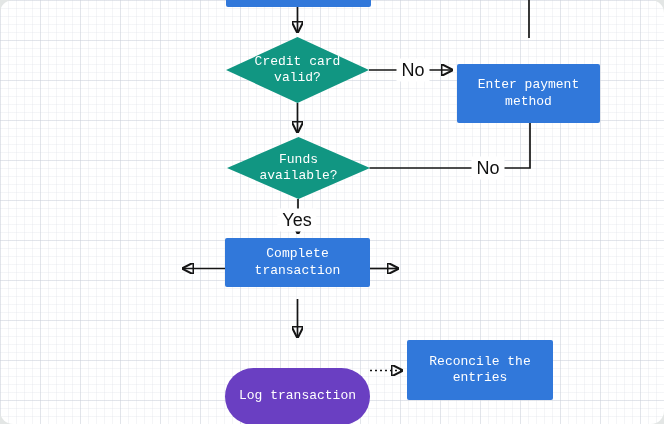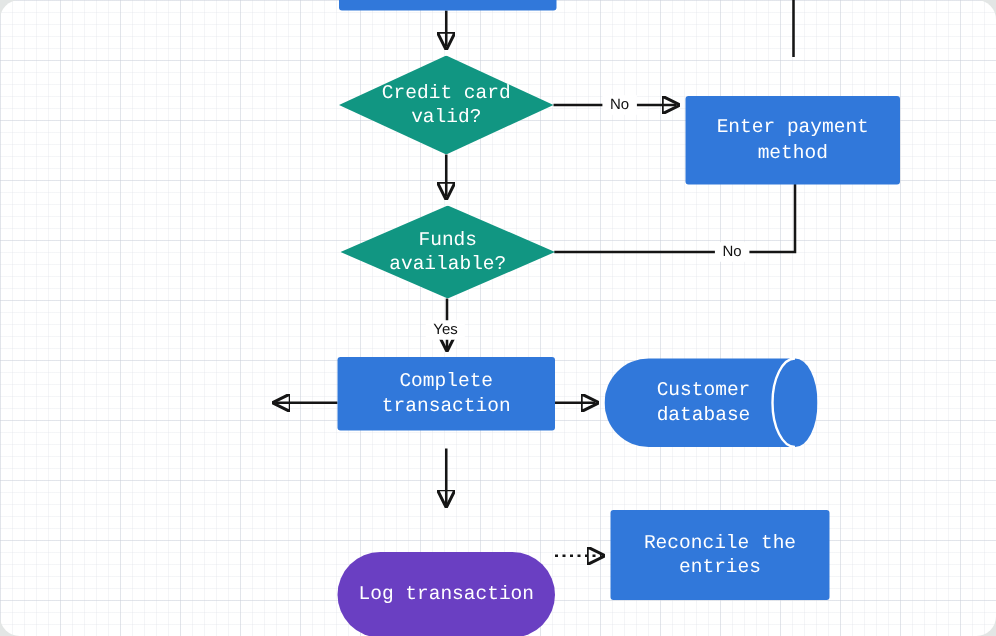--- a/index.html
+++ b/index.html
@@ -68,21 +68,21 @@
   .connectors path {
     fill: none;
     stroke: #151515;
     stroke-width: 1.7;
   }
   .edge-label {
     position: absolute;
     transform: translate(-50%, -50%);
     background: #ffffff;
     color: #111111;
-    font-size: 10px;
+    font-size: 18px;
     padding: 1px 5px;
     white-space: nowrap;
   }
   .el-no1 { left: 413px; top: 70px; }
   .el-no2 { left: 488px; top: 168px; }
   .el-yes { left: 297px; top: 220px; text-align: right; }
 </style>
 </head>
 <body>
 
@@ -119,27 +119,20 @@
 
     <div class="node shape-decision n-funds" style="background-color: rgb(17, 150, 130);">
       <span class="lbl">Funds available?</span>
     </div>
 
     <div class="node shape-process n-complete" style="background-color: rgb(49, 120, 218);">
       <span class="lbl">Complete transaction</span>
     </div>
 
 
-    <div class="node n-customdb">
-      <svg class="cyl-svg" viewBox="0 0 142 61">
-        <path d="M29.5,1 L127,1 A15,29.5 0 0 1 127,60 L29.5,60 A29.5,29.5 0 0 1 29.5,1 Z" stroke="none" fill="#3178DA"></path>
-        <path d="M127,1 A15,29.5 0 0 0 127,60" fill="none" stroke="#ffffff" stroke-width="1.6"></path>
-      </svg>
-      <span class="lbl cyl-label">Customer database</span>
-    </div>
 
     <div class="node shape-terminator n-log" style="background-color: rgb(106, 63, 194); margin-top: 26px;">
       <span class="lbl">Log transaction</span>
     </div>
 
     <div class="node shape-process n-reconcile" style="background-color: rgb(49, 120, 218);">
       <span class="lbl">Reconcile the entries</span>
     </div>
 
     <div class="edge-label el-no1">No</div>

